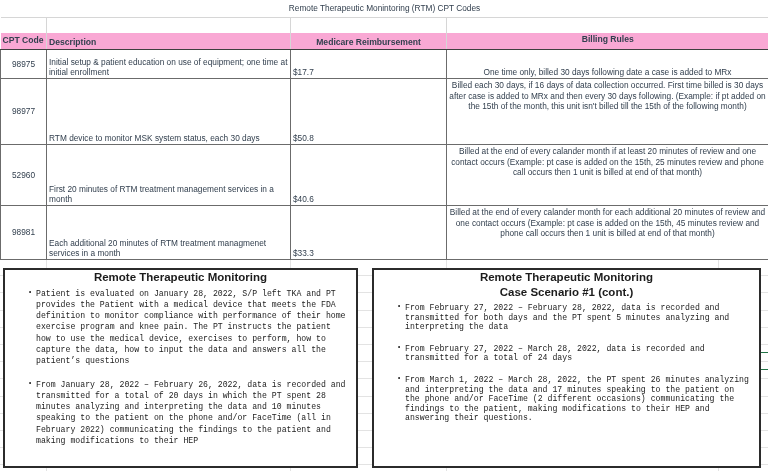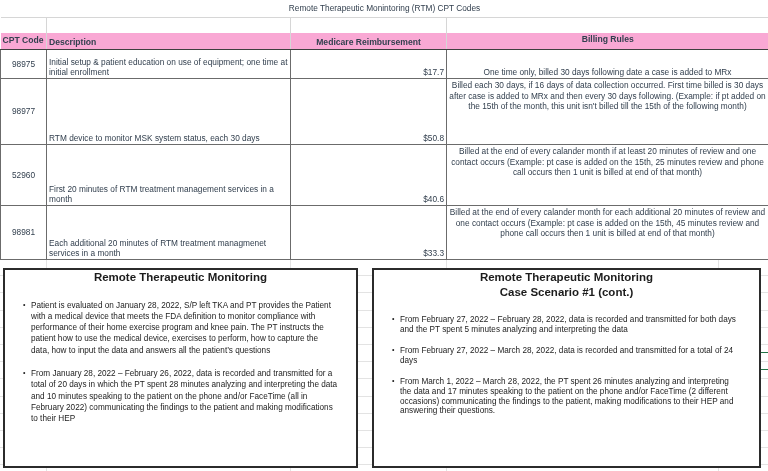--- a/index.html
+++ b/index.html
@@ -80,21 +80,21 @@
     background:#f9a8d4;
   }
   .hdr td:last-child{border-right:none !important;margin-top:19px;}
   .hdr .c-cpt{text-align:left;}
   .hdr .c-desc{text-align:left;}
   .hdr .c-rate{text-align:center;}
   .hdr .c-rules{text-align:center;}
 
   td.c-cpt{text-align:center;vertical-align:middle;}
   td.c-desc{text-align:left;vertical-align:bottom;margin-top:12px;}
-  td.c-rate{text-align:right;vertical-align:bottom;}
+  td.c-rate{text-align:left;vertical-align:bottom;}
   td.c-rules{text-align:center;vertical-align:top;padding-top:1px;}
 
   
   .panel{
     position:absolute;
     background:#ffffff;
     border:2px solid #2b2b2b;
     box-sizing:border-box;
     z-index:4;
     overflow:hidden;
@@ -102,22 +102,23 @@
   #panel-left{left:3px;top:268px;width:355px;height:200px;}
   #panel-right{left:372px;top:268px;width:389px;height:200px;}
   .panel-title{
     text-align:center;
     font-size:11.5px;
     line-height:14.5px;
     color:#1c1c1c;
     font-weight:700;
   }
   .bullets{
-    margin:12px;padding:4px 6px 0 6px;
+    margin:0;padding:4px 6px 0 23px;
     list-style:none;
+    font-family:Liberation Mono, monospace;
   }
   .bullets li{
     position:relative;
     padding-left:8px;
     margin-bottom:9px;
     font-size:8.2px;
     line-height:10.4px;
     color:#1c1c1c;
     text-align:left;
   }

